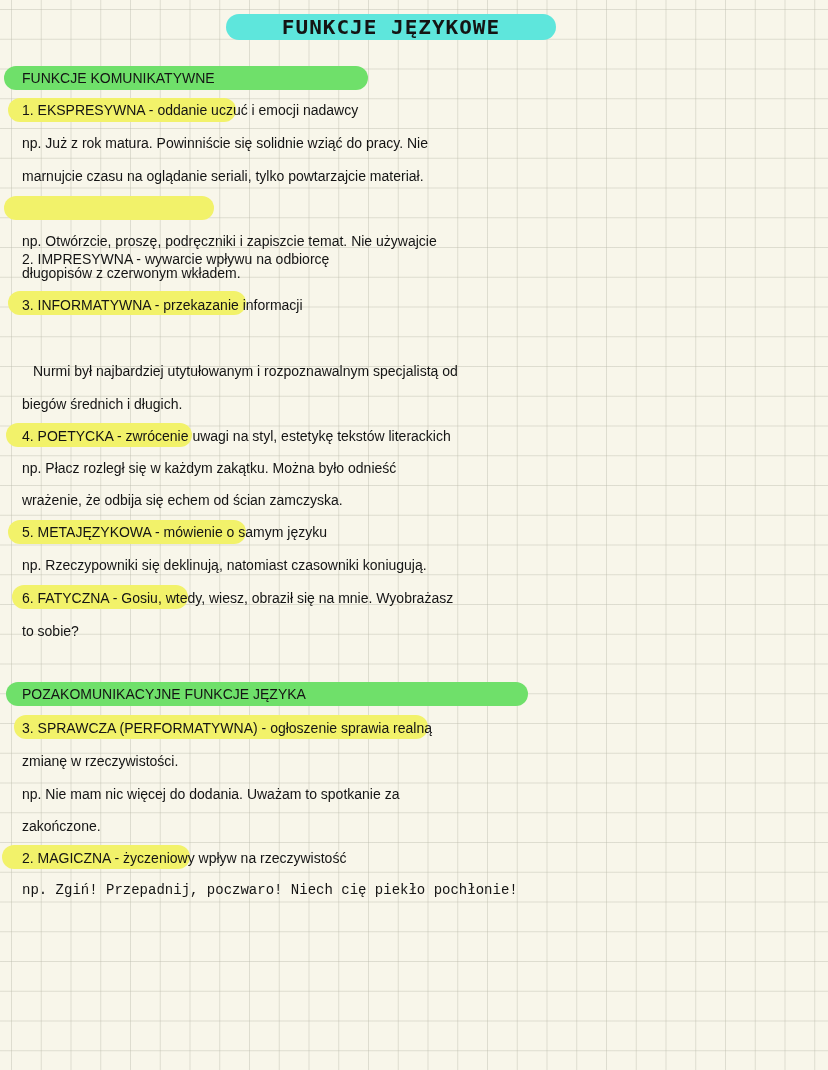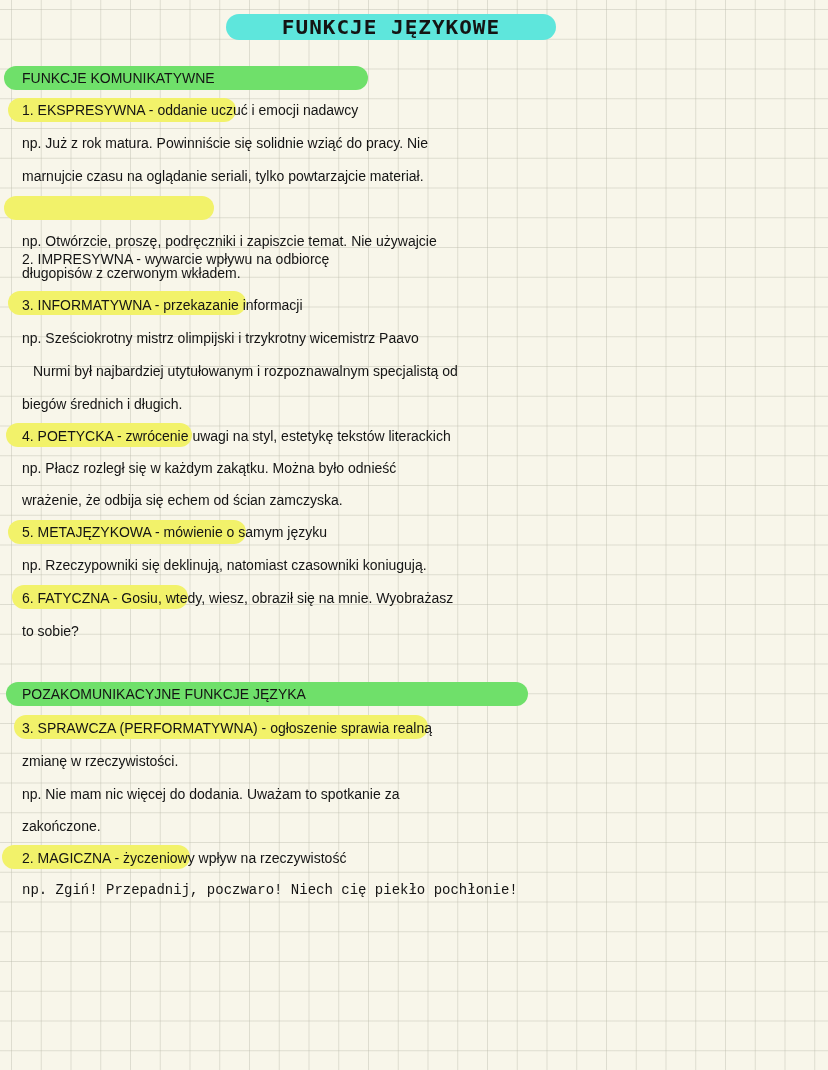--- a/index.html
+++ b/index.html
@@ -65,21 +65,20 @@
   <div class="line" style="top:205px;margin-top:40px;">
     <span class="term">2. IMPRESYWNA</span><span> - wywarcie wpływu na odbiorcę</span>
   </div>
   <div class="line" style="top:227px;text-align:center;"> np. Otwórzcie, proszę, podręczniki i zapiszcie temat. Nie używajcie</div>
   <div class="line" style="top:259px;">długopisów z czerwonym wkładem.</div>
 
   <div class="item-hl" style="left:8px; top:291px; width:238px;"></div>
   <div class="line" style="top:291px;">
     <span class="term">3. INFORMATYWNA</span><span> - przekazanie informacji</span>
   </div>
-  <div class="line" style="top:324px;"> np. Sześciokrotny mistrz olimpijski i trzykrotny wicemistrz Paavo</div>
   <div class="line" style="top:357px;margin-left:11px;">Nurmi był najbardziej utytułowanym i rozpoznawalnym specjalistą od</div>
   <div class="line" style="top:390px;">biegów średnich i długich.</div>
 
   <div class="item-hl" style="left:6px; top:423px; width:186px;"></div>
   <div class="line" style="top:422px;">
     <span class="term">4. POETYCKA -</span><span> zwrócenie uwagi na styl, estetykę tekstów literackich</span>
   </div>
   <div class="line" style="top:454px;"> np. Płacz rozległ się w każdym zakątku. Można było odnieść</div>
   <div class="line" style="top:486px;">wrażenie, że odbija się echem od ścian zamczyska.</div>
 

